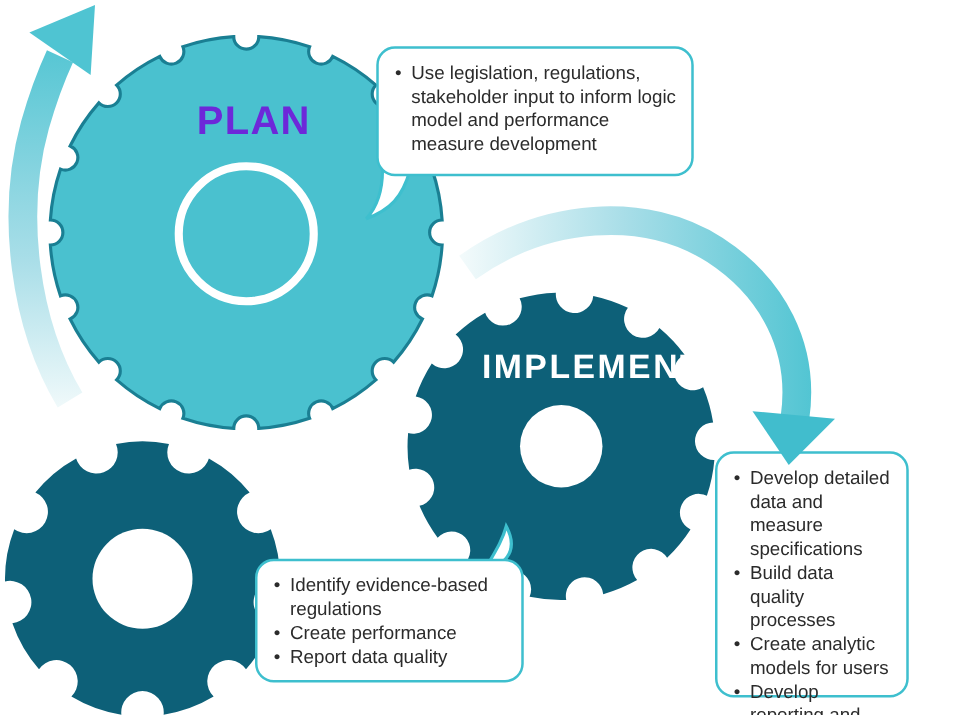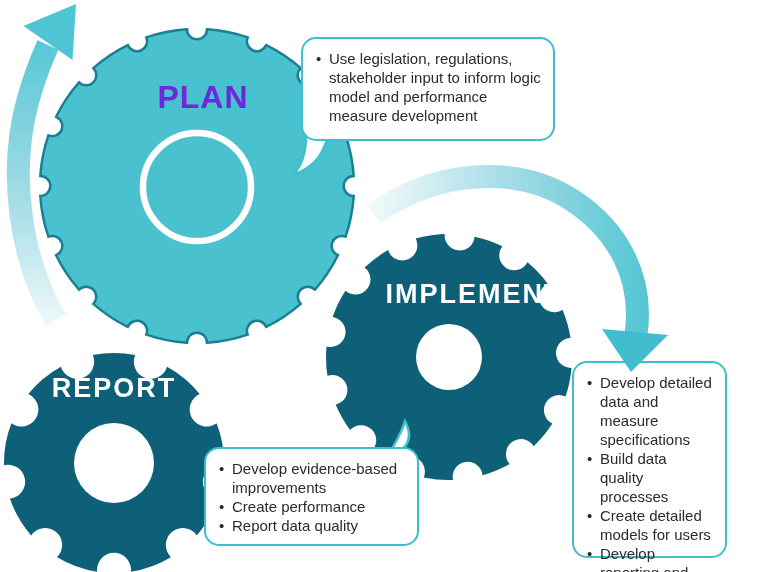--- a/index.html
+++ b/index.html
@@ -50,40 +50,39 @@
 
     <path id="gear-report" fill="#0D6078" d="M 92.8 355.1 A 110 110 0 0 1 135.2 355.1 A 17 17 0 1 0 167.1 366.7 A 110 110 0 0 1 199.7 394.0 A 17 17 0 1 0 216.6 423.3 A 110 110 0 0 1 224.0 465.2 A 17 17 0 1 0 218.1 498.6 A 110 110 0 0 1 196.8 535.4 A 17 17 0 1 0 170.9 557.2 A 110 110 0 0 1 130.9 571.7 A 17 17 0 1 0 97.1 571.7 A 110 110 0 0 1 57.1 557.2 A 17 17 0 1 0 31.2 535.4 A 110 110 0 0 1 9.9 498.6 A 17 17 0 1 0 4.0 465.2 A 110 110 0 0 1 11.4 423.3 A 17 17 0 1 0 28.3 394.0 A 110 110 0 0 1 60.9 366.7 A 17 17 0 1 0 92.8 355.1 Z"></path>
     <circle cx="114" cy="463" r="40" fill="#FFFFFF"></circle>
 
     <path d="M 306 136 L 328 136 C 322 158 312 168 293 175 C 304 163 306 148 306 136 Z" stroke-width="2.5" fill="#FFFFFF" stroke="#3EBFCE"></path>
     <path d="M 390 452 C 397 440 402 432 405 421 C 413 436 409 446 397 453 Z" stroke-width="2.5" fill="#FFFFFF" stroke="#3EBFCE"></path>
   </svg>
 
   <div class="gear-label plan" style="left:203px;top:97px;">PLAN</div>
   <div class="gear-label light" style="left:450px;top:294px;margin-left:24px;">IMPLEMENT</div>
-  <div class="gear-label light" style="left:114px;top:388px;">REPORT</div>
 
   <div class="callout" id="plan-callout">
     <ul>
         <li>Use legislation, regulations, stakeholder input to inform logic model and performance measure development</li>
       </ul>
   </div>
 
   <div class="callout" id="implement-callout">
     <ul>
         <li>Develop detailed data and measure specifications</li>
         <li>Build data quality processes</li>
-        <li>Create detailed models for users</li>
+        <li>Create analytic models for users</li>
         <li>Develop reporting and development software</li>
       </ul>
   </div>
 
   <div class="callout" id="report-callout">
     <ul>
-        <li>Develop evidence-based improvements</li>
+        <li>Identify evidence-based regulations</li>
         <li>Create performance</li>
         <li>Report data quality</li>
       </ul>
   </div>
 
   <svg id="top-svg" class="layer" viewBox="0 0 768 572">
     <defs>
       <linearGradient id="gradDown" gradientUnits="userSpaceOnUse" x1="370" y1="0" x2="655" y2="0">
         <stop offset="0" stop-color="#F2FAFB"></stop>
         <stop offset="0.45" stop-color="#A9DEE8"></stop>

